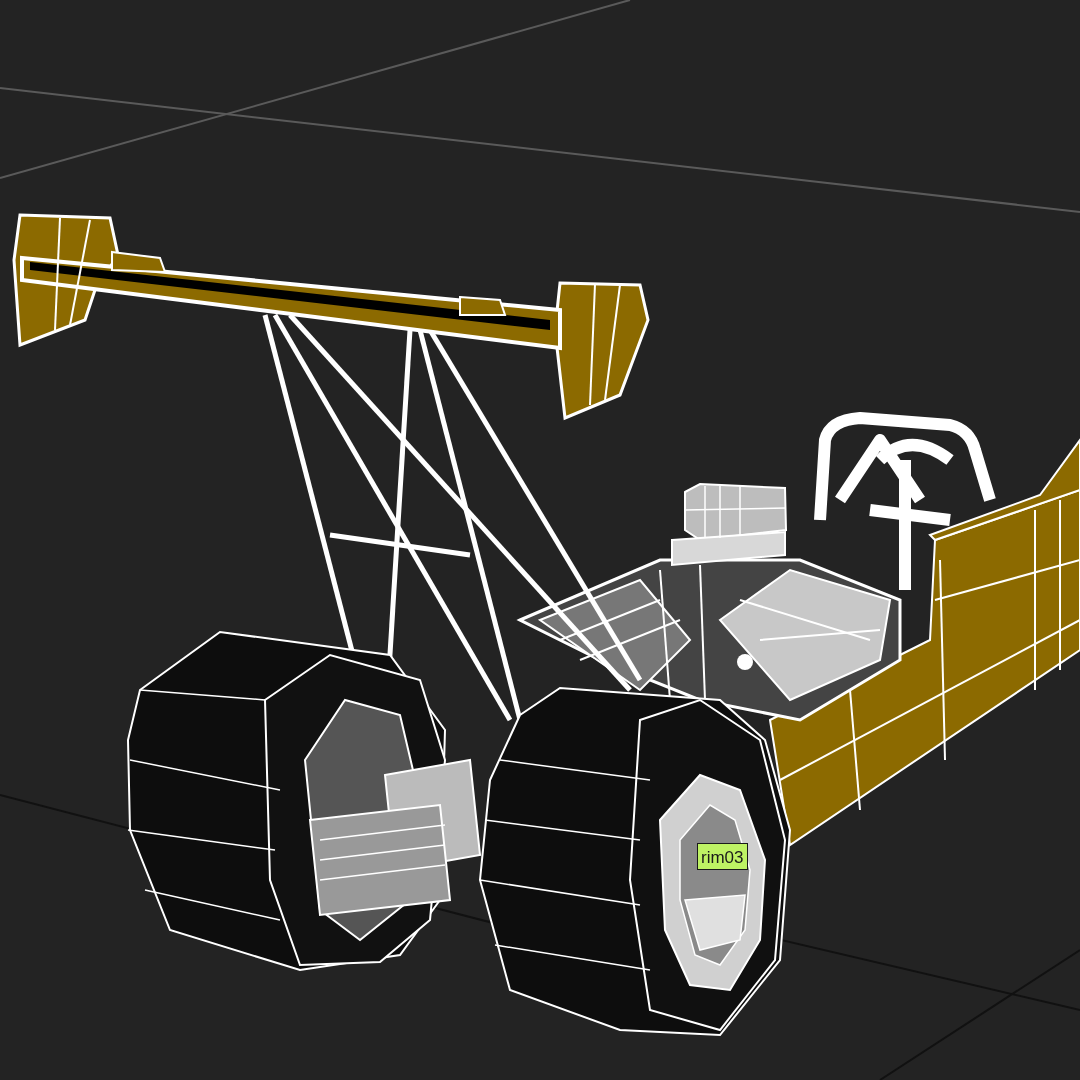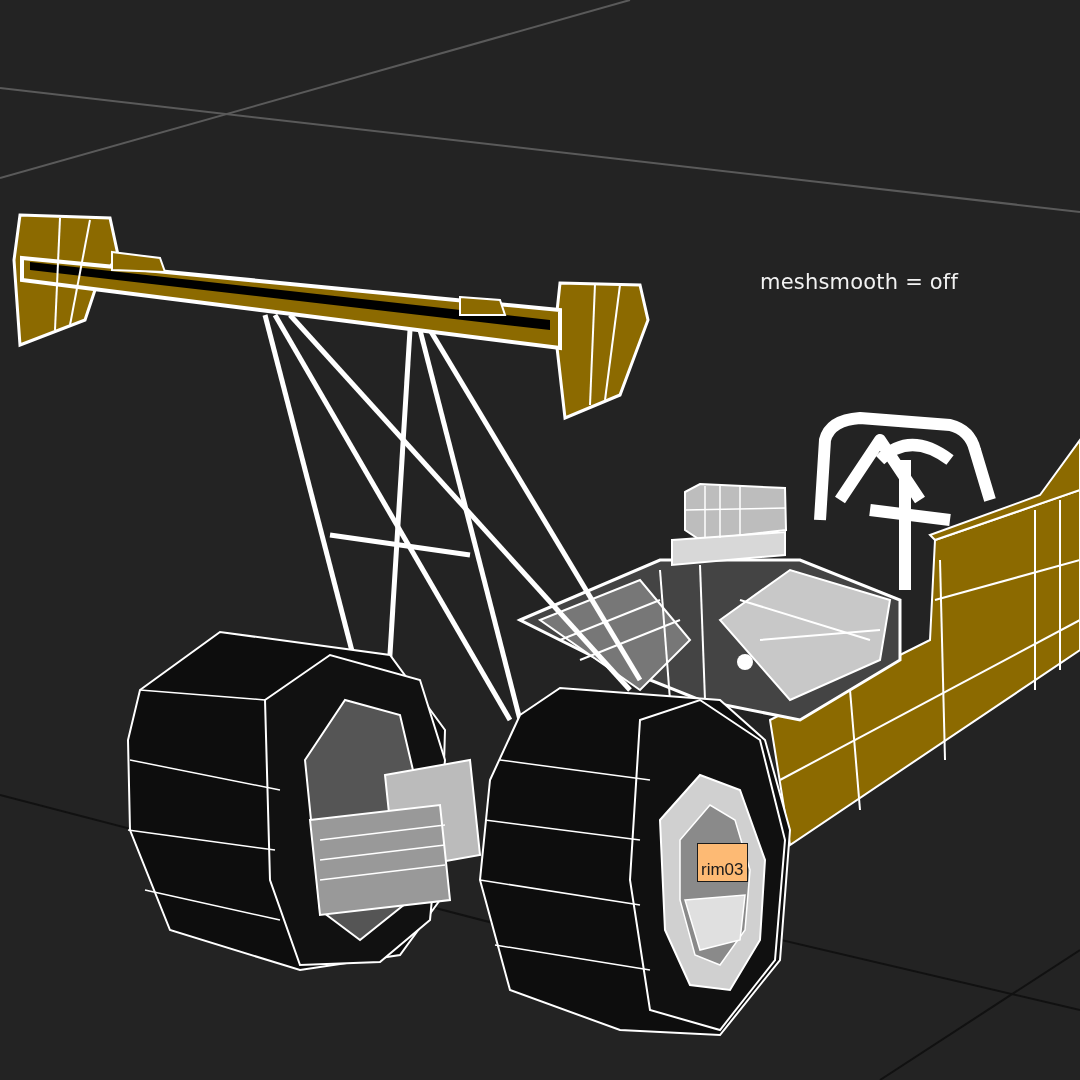--- a/index.html
+++ b/index.html
@@ -8,23 +8,23 @@
     background: #232323;
   }
   #scene { position: absolute; left: 0; top: 0; width: 1080px; height: 1080px; }
   .overlay-text {
     position: absolute; left: 760px; top: 270px;
     font-family: "DejaVu Sans", sans-serif; font-size: 21px; color: #f2f2f2;
     letter-spacing: 0.2px; white-space: nowrap;
   }
   .obj-label {
     position: absolute; left: 697px; top: 843px;
-    background: #fdba74; border: 1px solid #1a1a1a;
+    background: #bef264; border: 1px solid #1a1a1a;
     font-family: "Liberation Sans", sans-serif; font-size: 17px; color: #1a1a1a;
-    padding: 15px 3px 0 3px; line-height: 22px;
+    padding: 3px 3px 0 3px; line-height: 22px;
   }
 </style>
 </head>
 <body>
 
 <div id="viewport">
   <svg id="scene" viewBox="0 0 1080 1080" xmlns="http://www.w3.org/2000/svg">
 
     <g stroke="#5a5a5a" stroke-width="2" fill="none">
       <line x1="0" y1="88" x2="1080" y2="212"></line>
@@ -141,15 +141,14 @@
       </g>
     </g>
 
     <g>
       <polygon points="660,820 700,775 740,790 765,860 760,940 730,990 690,985 665,930" fill="#d0d0d0" stroke="#fff" stroke-width="2"></polygon>
       <polygon points="680,840 710,805 735,820 750,870 745,930 720,965 695,955 680,900" fill="#8a8a8a" stroke="#fff" stroke-width="1.5"></polygon>
       <polygon points="685,900 745,895 740,940 700,950" fill="#e0e0e0" stroke="#fff" stroke-width="1.5"></polygon>
     </g>
   </svg>
 
-  <div class="overlay-text">meshsmooth = off</div>
   <div class="obj-label">rim03</div>
 </div>
 
 </body></html>

